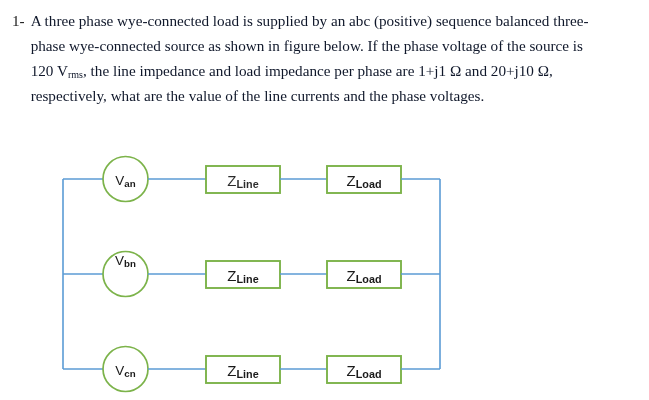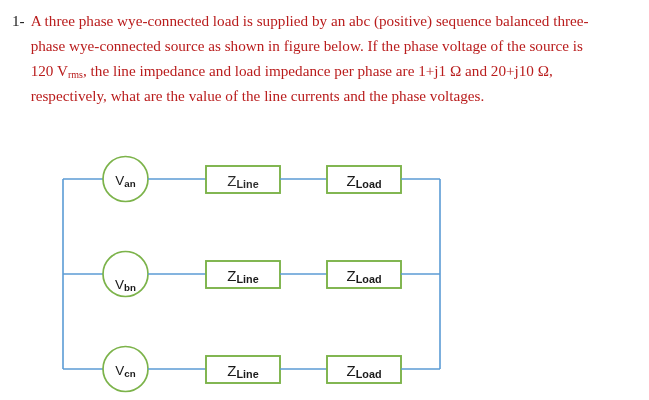--- a/index.html
+++ b/index.html
@@ -32,21 +32,21 @@
     line-height: 25px;
     color: #1a1a1a;
     white-space: nowrap;
     padding-right: 6px;
     flex: 0 0 auto;
   }
   .q-body {
     font-family: "Liberation Serif", serif;
     font-size: 15.2px;
     line-height: 25px;
-    color: #b91c1c;
+    color: #0f172a;
     flex: 1 1 auto;
     max-width: 560px;
     text-align: left;
   }
   .q-body sub {
     font-size: 0.66em;
     line-height: 0;
     vertical-align: -0.24em;
   }
 
@@ -146,21 +146,21 @@
     <rect class="imp-box" x="327" y="216" width="74" height="27"></rect>
     <line class="wire" x1="401" y1="229" x2="440" y2="229"></line>
   </svg>
 
   <div class="comp-label src-label" style="left:125.5px; top:40px;"><span>V</span><sub>an</sub></div>
 
   <div class="comp-label imp-label blurry" style="left:243px; top:40px;"><span>Z</span><sub>Line</sub></div>
 
   <div class="comp-label imp-label" style="left:364px; top:40px;"><span>Z</span><sub>Load</sub></div>
 
-  <div class="comp-label src-label" style="left:125.5px; top:144px;"><span>V</span><sub>bn</sub></div>
+  <div class="comp-label src-label" style="left:125.5px; top:120px;"><span>V</span><sub>bn</sub></div>
 
   <div class="comp-label imp-label" style="left:243px; top:135px;"><span>Z</span><sub>Line</sub></div>
 
   <div class="comp-label imp-label" style="left:364px; top:135px;"><span>Z</span><sub>Load</sub></div>
 
   <div class="comp-label src-label" style="left:125.5px; top:230px;"><span>V</span><sub>cn</sub></div>
 
   <div class="comp-label imp-label" style="left:243px; top:230px;"><span>Z</span><sub>Line</sub></div>
 
   <div class="comp-label imp-label" style="left:364px; top:230px;"><span>Z</span><sub>Load</sub></div>

